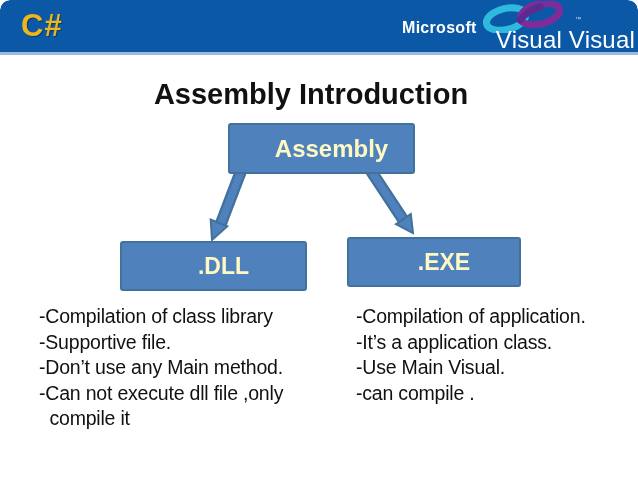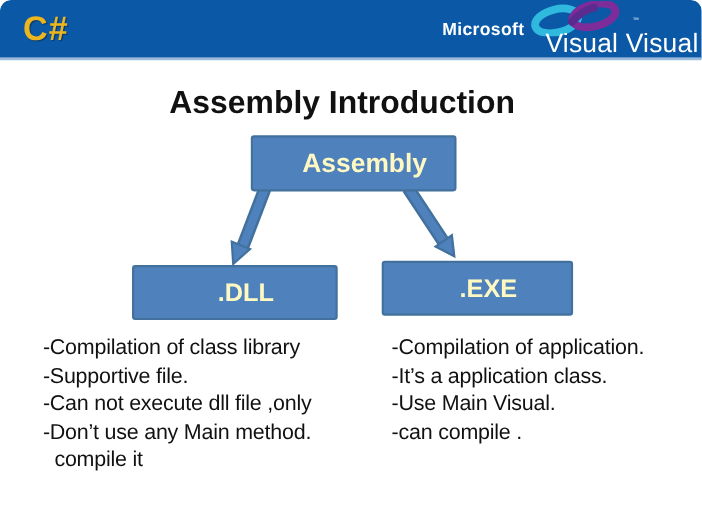--- a/index.html
+++ b/index.html
@@ -115,22 +115,22 @@
   <div class="node node-dll">
     <span>.DLL</span>
   </div>
   <div class="node node-exe">
     <span>.EXE</span>
   </div>
 
   <div class="notes notes-dll">
     <div class="note-line">-Compilation of class library</div>
     <div class="note-line">-Supportive file.</div>
+    <div class="note-line">-Don’t use any Main method.</div>
     <div class="note-line">-Can not execute dll file ,only</div>
-    <div class="note-line">-Don’t use any Main method.</div>
     <div class="note-line">  compile it</div>
   </div>
 
   <div class="notes notes-exe">
     <div class="note-line">-Compilation of application.</div>
     <div class="note-line">-It’s a application class.</div>
     <div class="note-line">-Use Main Visual.</div>
     <div class="note-line">-can compile .</div>
   </div>
 

